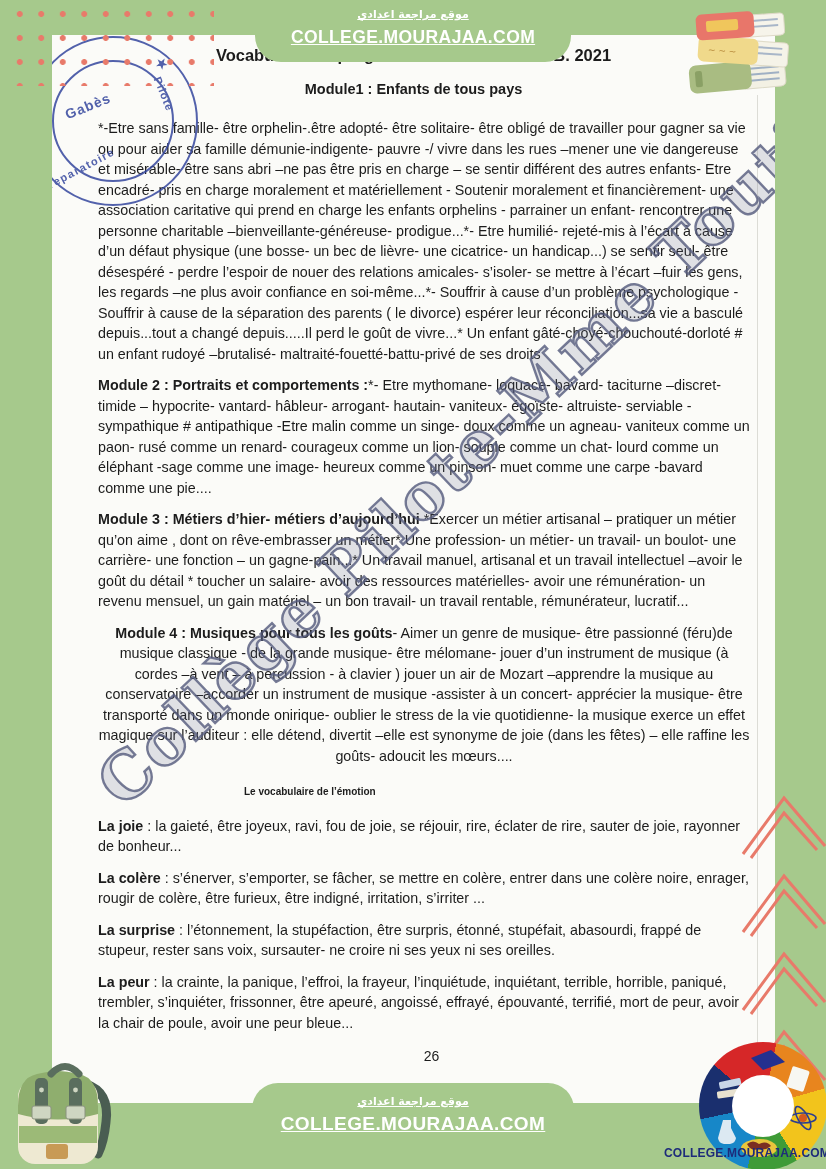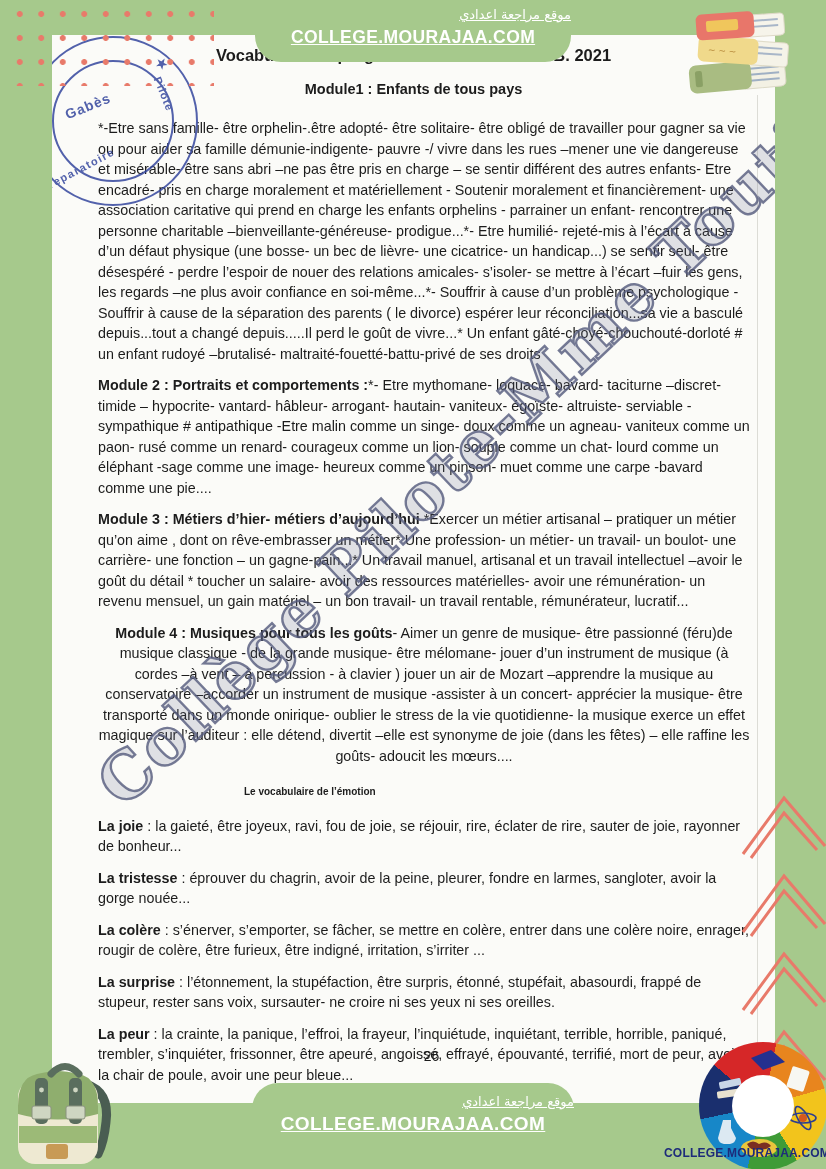--- a/index.html
+++ b/index.html
@@ -9,22 +9,22 @@
   .band{position:absolute;background:#a6c98c;z-index:3;}
   .band-top{left:0;top:0;width:826px;height:35px;}
   .band-left{left:0;top:0;width:52px;height:1169px;}
   .band-right{left:775px;top:0;width:51px;height:1169px;}
   .band-bottom{left:0;top:1103px;width:826px;height:66px;}
   
   .banner{position:absolute;left:50%;transform:translateX(-50%);background:#a6c98c;z-index:6;
           text-align:center;color:#fff;}
   .banner-top{top:0;width:316px;height:58px;border-radius:0 0 26px 26px;padding-top:4px;}
   .banner-bottom{bottom:0;width:322px;height:78px;border-radius:26px 26px 0 0;padding-top:8px;}
-  .ar-line{font-family:"DejaVu Sans",sans-serif;font-weight:normal;font-size:13px;
-           text-decoration:underline;line-height:21px;text-align:right;}
+  .ar-line{font-family:"DejaVu Sans",sans-serif;font-weight:bold;font-size:11px;
+           text-decoration:underline;line-height:21px;}
   .url-line{font-weight:bold;font-size:17.5px;letter-spacing:.4px;text-decoration:underline;line-height:24px;}
   .banner-bottom .url-line{font-size:19px;}
   
   .dots{position:absolute;left:2px;top:0;width:212px;height:86px;z-index:5;
         background-image:radial-gradient(circle,#e87a6a 2.6px,rgba(0,0,0,0) 3.3px);
         background-size:21.5px 24px;background-position:7px 2px;}
   
   .stamp{position:absolute;left:28px;top:36px;width:172px;height:172px;z-index:1;opacity:.85;}
   .stamp .c1,.stamp .c2{position:absolute;border:2.5px solid #35479e;border-radius:50%;}
   .stamp .c1{left:0;top:0;width:166px;height:166px;}
@@ -79,21 +79,20 @@
 
   <div class="doc">
     <p>*-Etre sans famille- être orphelin-.être adopté-  être solitaire- être obligé de travailler pour gagner sa vie ou pour aider sa famille démunie-indigente- pauvre -/ vivre dans les rues –mener une vie dangereuse et misérable- être sans abri –ne pas être pris en charge – se sentir différent des autres enfants- Etre encadré- pris en charge moralement et matériellement  - Soutenir moralement et financièrement- une association caritative qui prend en charge les enfants orphelins - parrainer un enfant- rencontrer une personne charitable –bienveillante-généreuse- prodigue...*- Etre humilié- rejeté-mis à l’écart  à cause d’un défaut physique (une bosse- un bec de lièvre- une cicatrice- un handicap...)  se sentir seul- être désespéré - perdre l’espoir de nouer des relations amicales- s’isoler- se mettre à l’écart –fuir les gens, les regards –ne plus avoir confiance en soi-même...*- Souffrir à cause d’un problème psychologique -Souffrir à cause de la séparation des parents ( le divorce) espérer leur réconciliation...sa vie a basculé depuis...tout a changé depuis.....Il perd le goût de vivre...* Un enfant gâté-choyé-chouchouté-dorloté # un enfant rudoyé –brutalisé- maltraité-fouetté-battu-privé de ses droits</p>
     <p><b class="ml">Module 2 : Portraits et comportements :</b><span>*- Etre mythomane- loquace- bavard- taciturne –discret- timide – hypocrite- vantard- hâbleur- arrogant- hautain- vaniteux- égoïste- altruiste- serviable - sympathique # antipathique -Etre malin comme un singe- doux comme un agneau- vaniteux comme un paon- rusé comme un renard- courageux comme un lion- souple comme un chat- lourd comme un éléphant -sage comme une image- heureux comme un pinson- muet comme une carpe -bavard comme une pie....</span></p>
     <p><b class="ml">Module 3 :   Métiers d’hier- métiers d’aujourd’hui</b><span> *Exercer un métier artisanal –   pratiquer un métier qu’on aime , dont  on rêve-embrasser un métier* Une profession- un métier- un travail- un boulot- une carrière- une fonction – un gagne-pain...* Un travail manuel, artisanal et un travail intellectuel –avoir le goût du détail * toucher un salaire- avoir des ressources matérielles- avoir une rémunération- un revenu mensuel, un gain matériel – un bon travail- un travail rentable, rémunérateur, lucratif...</span></p>
     <p class="center"><b class="ml">Module 4 : Musiques pour tous les goûts</b><span>- Aimer un genre de musique- être passionné (féru)de musique classique - de la grande musique- être mélomane- jouer d’un instrument de musique (à cordes –à vent – à percussion - à clavier ) jouer un air de Mozart –apprendre la musique au conservatoire –accorder un instrument de musique -assister à un concert- apprécier la musique- être transporté dans un monde onirique- oublier le stress de la vie quotidienne- la musique exerce un effet magique sur l’auditeur : elle détend, divertit –elle est synonyme de joie (dans les fêtes) – elle raffine les goûts- adoucit les mœurs....</span></p>
 
     <div class="emotion-heading">Le vocabulaire de l’émotion</div>
 
     <p class="emo"><b class="ml">La joie</b><span> : la gaieté, être joyeux, ravi, fou de joie, se réjouir, rire, éclater de rire, sauter de joie, rayonner de bonheur...</span></p>
-    <p class="emo"><b class="ml">La tristesse</b><span> : éprouver du chagrin, avoir de la peine, pleurer, fondre en larmes, sangloter, avoir la gorge nouée...</span></p>
     <p class="emo"><b class="ml">La colère</b><span> : s’énerver, s’emporter, se fâcher, se mettre en colère, entrer dans une colère noire, enrager, rougir de colère, être furieux, être indigné, irritation, s’irriter ...</span></p>
     <p class="emo"><b class="ml">La surprise</b><span> : l’étonnement, la stupéfaction, être surpris, étonné, stupéfait, abasourdi, frappé de stupeur, rester sans voix, sursauter- ne croire  ni ses yeux ni ses oreilles.</span></p>
     <p class="emo"><b class="ml">La peur</b><span> : la crainte, la panique, l’effroi, la frayeur, l’inquiétude, inquiétant, terrible, horrible, paniqué, trembler, s’inquiéter, frissonner, être apeuré, angoissé, effrayé, épouvanté, terrifié, mort de peur, avoir la chair de poule, avoir une peur bleue...</span></p>
   </div>
 
   <div class="page-number">26</div>
   <div class="scanline"></div>
 
   <div class="stamp">
     <div class="c1"></div>

